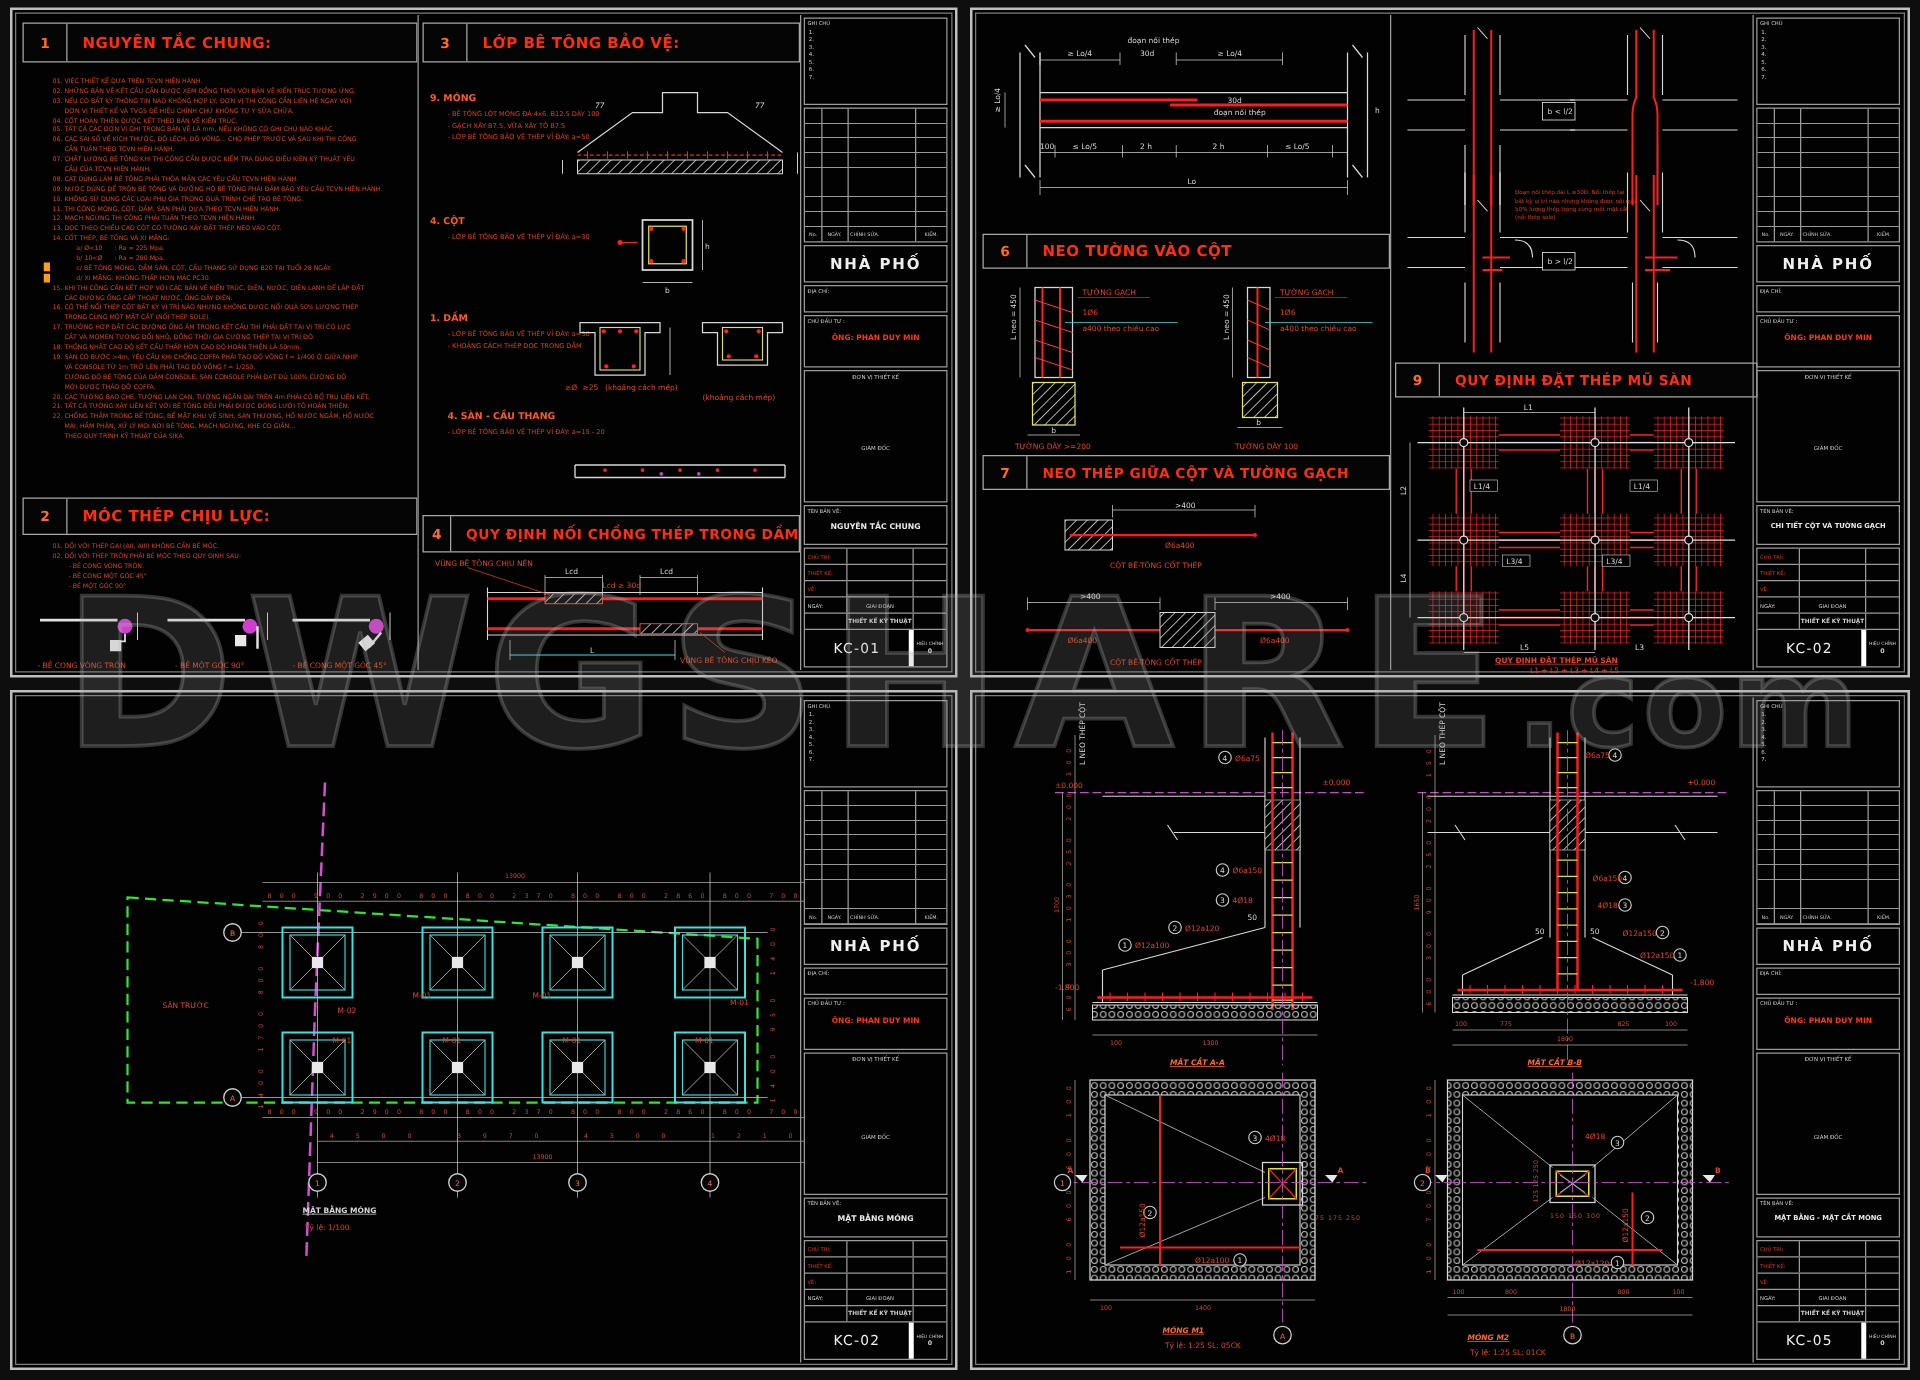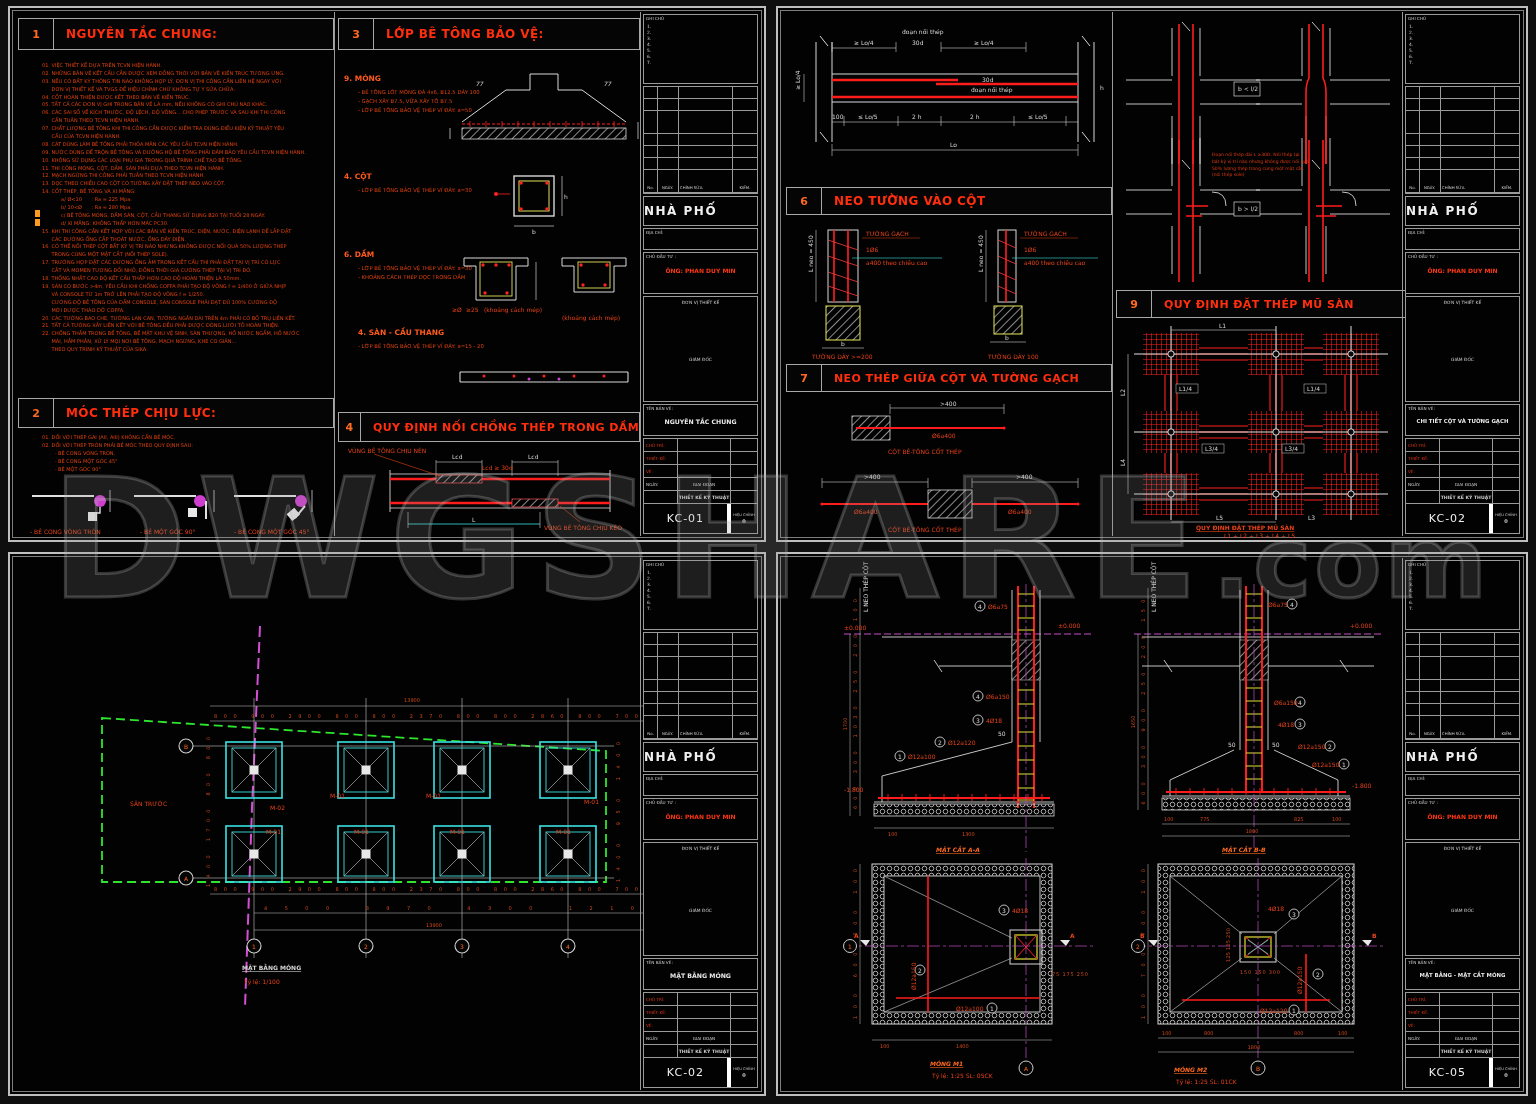--- a/index.html
+++ b/index.html
@@ -27,21 +27,21 @@
   .tb-gc-nums{position:absolute;left:3px;top:9px;font-size:4.4px;line-height:1.35;color:#cfcfcf;white-space:pre-wrap;}
   .tb-rev{height:108px;}
   .rv{position:absolute;top:0;bottom:0;border-left:1px solid #9a9a9a;}
   .rv.c1{left:13px;}.rv.c2{left:34px;}.rv.c3{right:24px;}
   .tb-rev-rows{position:absolute;inset:0;background:repeating-linear-gradient(to bottom,transparent 0,transparent 11px,#9a9a9a 11px,#9a9a9a 11.8px);}
   .tb-rev-h{position:absolute;left:0;right:0;bottom:0;height:11px;display:flex;align-items:center;font-size:3.9px;color:#cfcfcf;}
   .tb-rev-h span:nth-child(1){width:13px;text-align:center;}
   .tb-rev-h span:nth-child(2){width:21px;text-align:center;}
   .tb-rev-h span:nth-child(3){flex:1;padding-left:2px;}
   .tb-rev-h span:nth-child(4){width:24px;text-align:center;}
-  .tb-project{height:30px;display:flex;align-items:center;justify-content:flex-start;color:#efefef;font-weight:bold;font-size:12px;letter-spacing:1.5px;}
+  .tb-project{height:30px;display:flex;align-items:center;justify-content:center;color:#efefef;font-weight:bold;font-size:12px;letter-spacing:1.5px;}
   .tb-diachi{height:22px;}
   .tb-cdt{height:42px;}
   .tb-owner{position:absolute;left:0;right:0;top:14px;text-align:center;color:#ff3614;font-weight:bold;font-size:6px;}
   .tb-donvi{flex:1;}
   .tb-dv-label{position:absolute;left:0;right:0;top:3px;text-align:center;font-size:4.4px;color:#cfcfcf;}
   .tb-gd{position:absolute;left:0;right:0;top:58%;text-align:center;font-size:4.4px;color:#cfcfcf;}
   .tb-tbv{height:32px;}
   .tb-title{position:absolute;left:0;right:0;top:13px;text-align:center;color:#e8e8e8;font-weight:bold;font-size:6.2px;}
   .tb-bot{height:96px;display:flex;flex-direction:column;}
   .tbr{display:flex;border-bottom:1px solid #9a9a9a;height:12px;flex:none;align-items:center;}
@@ -215,21 +215,21 @@
           <circle cx="37" cy="39" r="1.8"></circle>
           <circle cx="63" cy="39" r="1.8"></circle>
         </g>
       <line x1="78" y1="6" x2="78" y2="46" stroke="#cfcfcf" stroke-width="0.7"></line>
       <text class="w" x="80" y="29" font-size="5.5">h</text>
       <line x1="30" y1="56" x2="70" y2="56" stroke="#cfcfcf" stroke-width="0.7"></line>
       <text class="w" x="48" y="64" font-size="5.5">b</text>
       <path d="M12 24 h14" stroke="#ff2020" stroke-width="0.8"></path>
         <circle cx="12" cy="24" r="2" fill="#ff2020"></circle>
     </svg>
-    <div class="subhead" style="left:330px;top:238px">6. DẦM</div>
+    <div class="subhead" style="left:330px;top:238px">1. DẦM</div>
     <div class="sublines" style="left:344px;top:252px">- LỚP BÊ TÔNG BẢO VỆ THÉP VỈ ĐÁY: a=30
 - KHOẢNG CÁCH THÉP DỌC TRONG DẦM</div>
     <svg style="left:430px;top:230px" width="200" height="85" viewBox="0 0 200 85">
       <path d="M20 16 h64 v8 h-12 v34 h-40 v-34 h-12 z" fill="none" stroke="#d8d8d8" stroke-width="1"></path>
       <rect x="36" y="20" width="32" height="34" fill="none" stroke="#e2e25a" stroke-width="0.9"></rect>
       <g fill="#ff2020">
           <circle cx="39" cy="23" r="1.7"></circle>
           <circle cx="52" cy="23" r="1.7"></circle>
           <circle cx="65" cy="23" r="1.7"></circle>
           <circle cx="41" cy="51" r="1.7"></circle>

